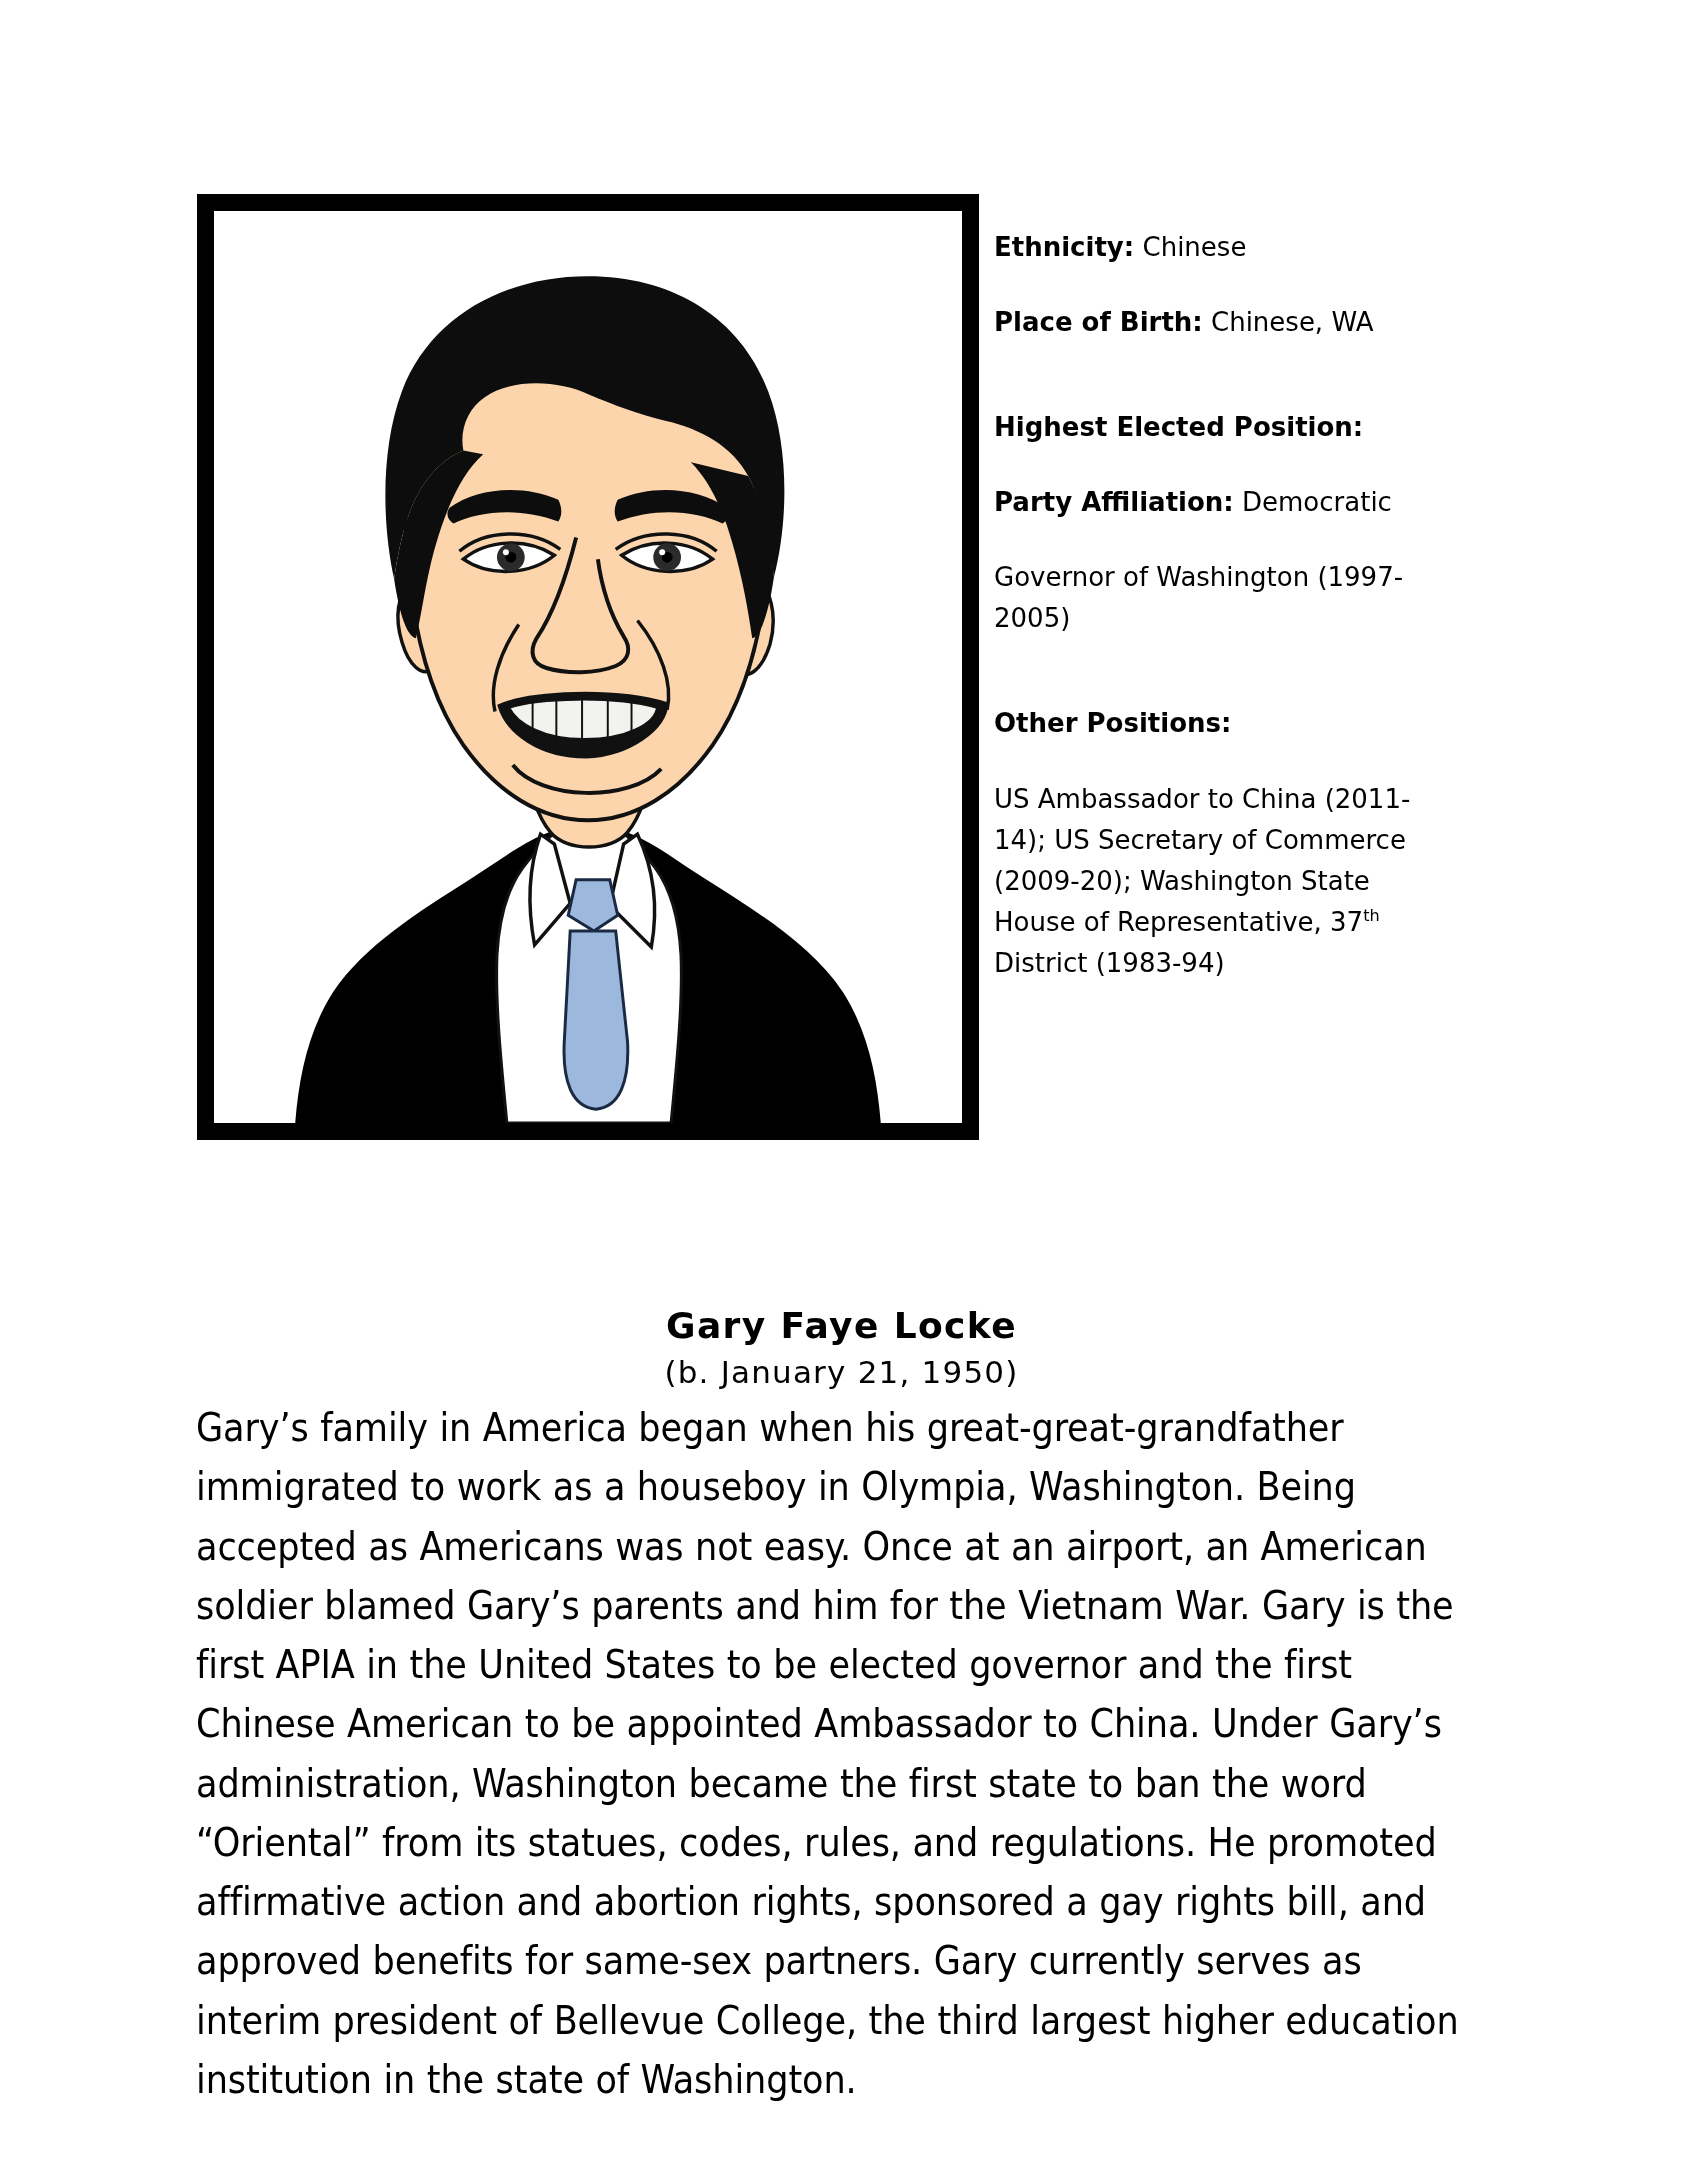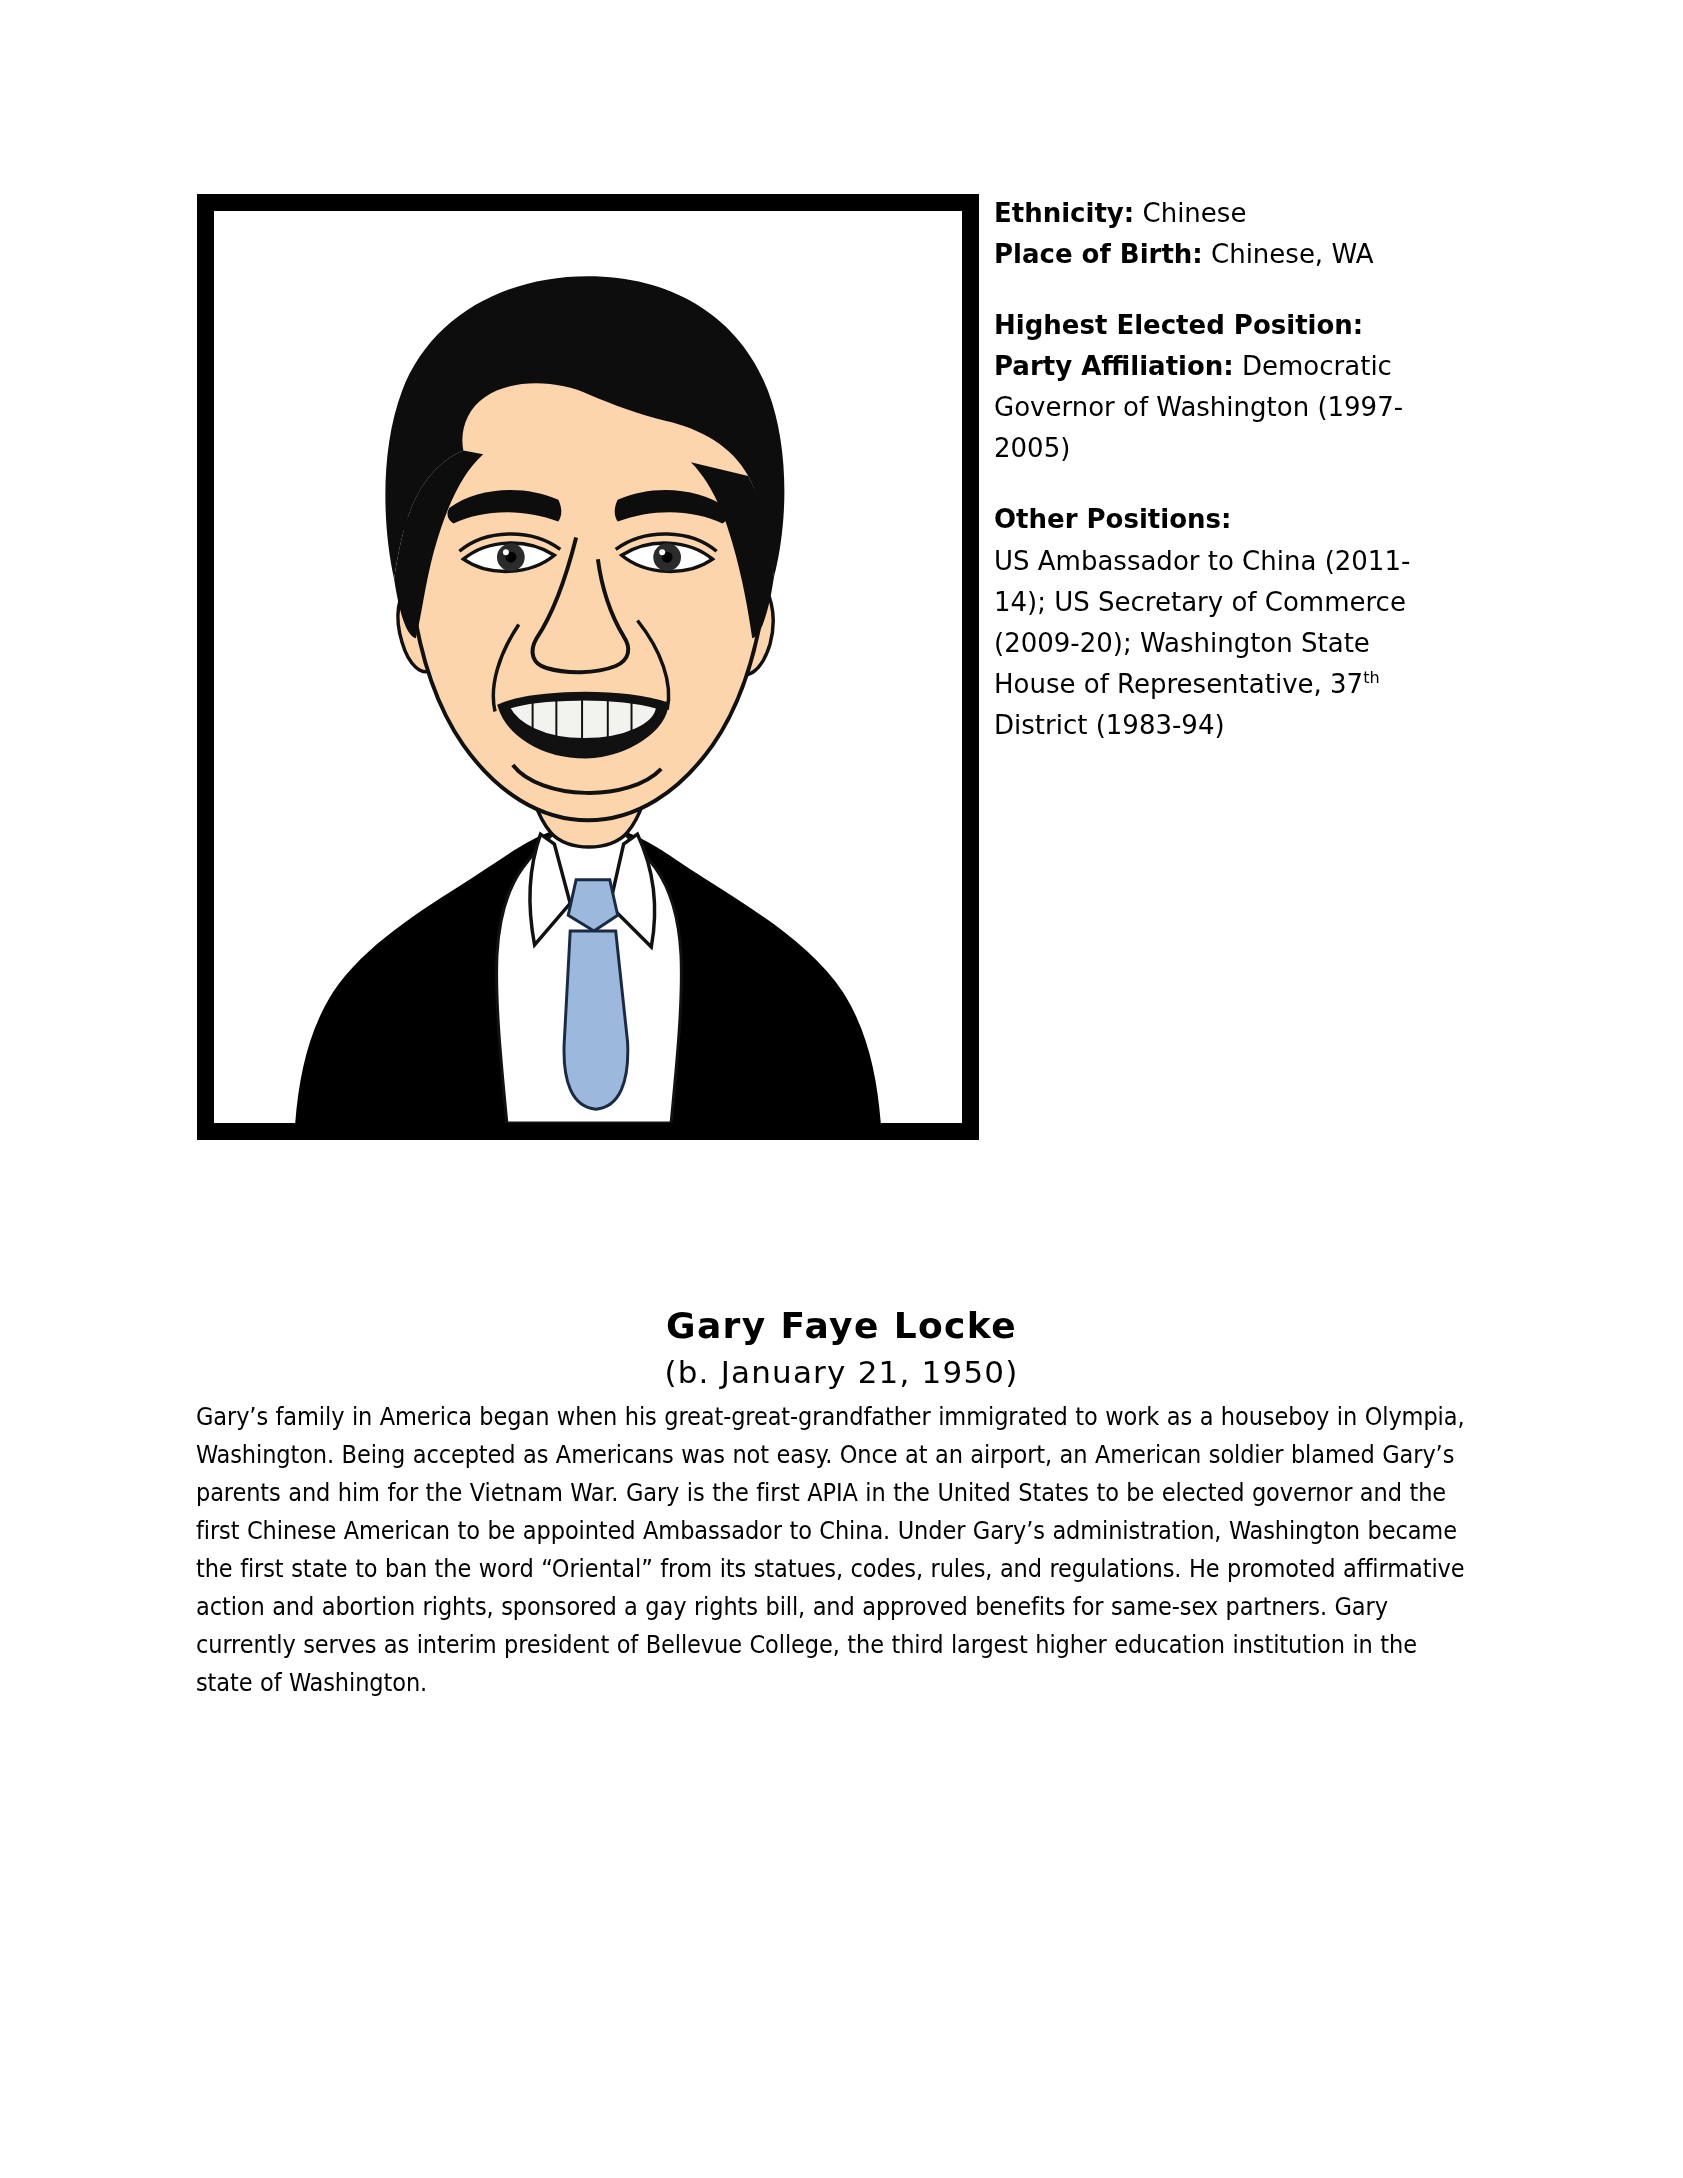--- a/index.html
+++ b/index.html
@@ -73,21 +73,21 @@
   .info-panel {
     position: absolute;
     left: 994px;
     top: 193px;
     width: 465px;
     font-family: "DejaVu Sans", "Liberation Sans", sans-serif;
     font-size: 26px;
     line-height: 1.58;
     color: #000000;
   }
-  .info-line { white-space: normal; }
+  .info-line { white-space: normal; margin-top: 34px; }
   .info-line .lbl { font-weight: bold; }
   .info-gap { height: 30px; }
   .info-block { margin: 0; }
   .sup {
     font-size: 0.62em;
     vertical-align: super;
     line-height: 0;
   }
 
   
@@ -114,21 +114,21 @@
     color: #000000;
   }
 
   
   .body-text {
     position: absolute;
     left: 196px;
     top: 1398px;
     width: 1277px;
     font-family: "DejaVu Sans Condensed", "DejaVu Sans", "Liberation Sans", sans-serif;
-    font-size: 25px;
+    font-size: 39px;
     line-height: 1.52;
     letter-spacing: -0.1px;
     color: #000000;
     text-align: left;
     word-spacing: 0.5px;
   }
 </style>
 </head>
 <body>
 

